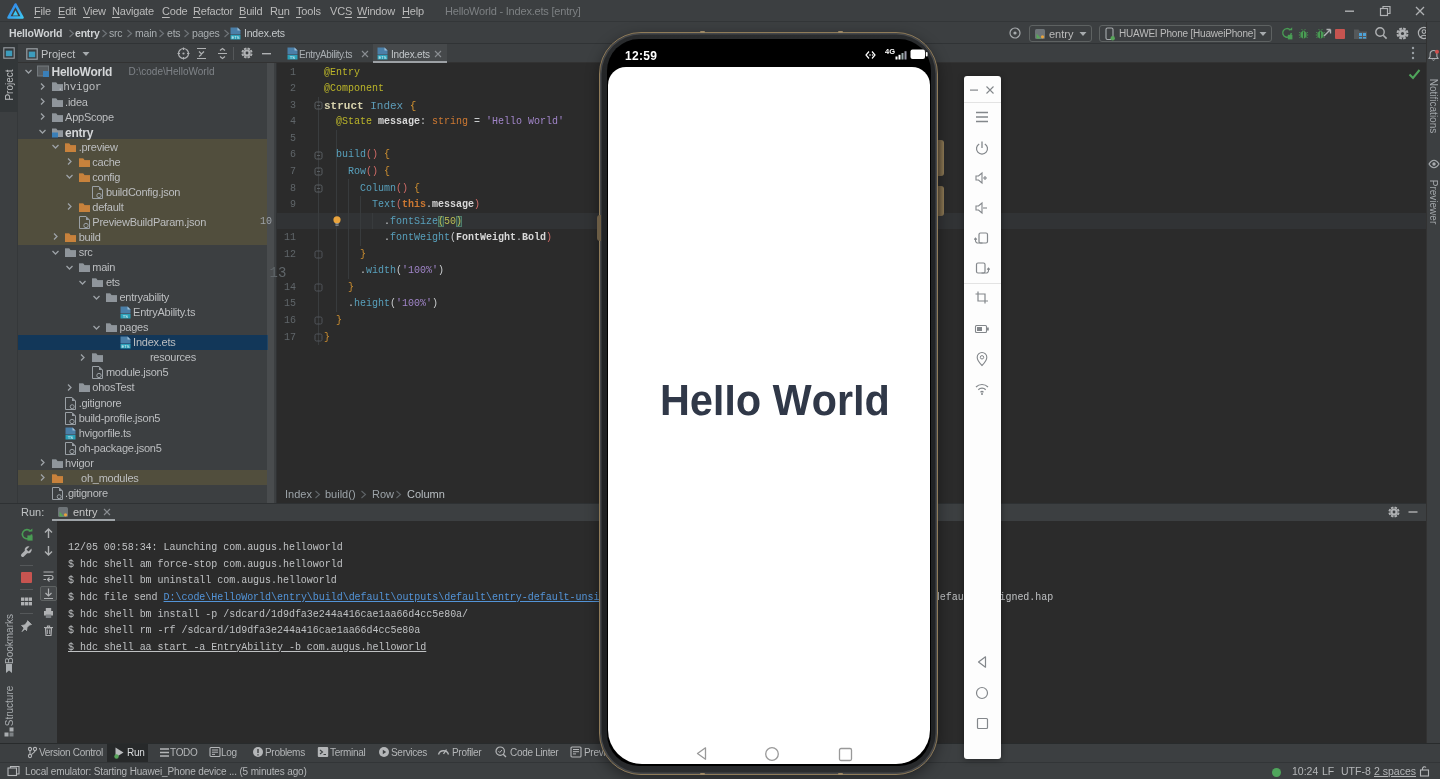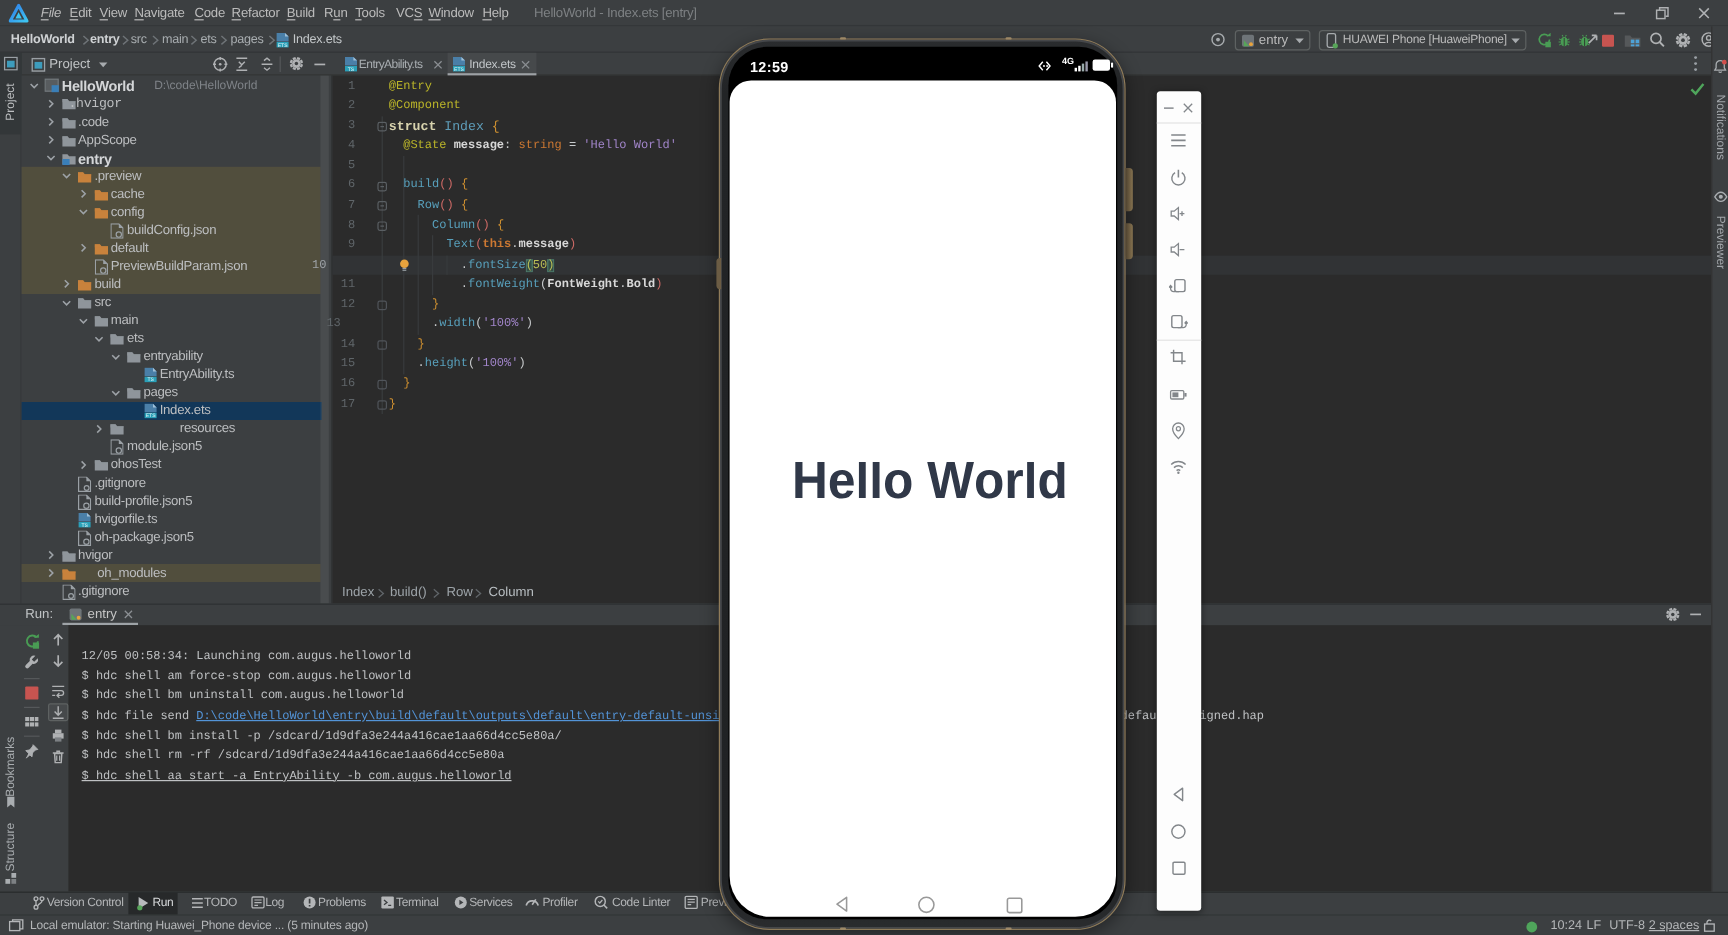--- a/index.html
+++ b/index.html
@@ -16,21 +16,21 @@
 <svg style="position:absolute;left:7px;top:3px;" width="17" height="17" viewBox="0 0 17 17">
       <defs>
         <linearGradient id="lg1" x1="0" y1="0" x2="1" y2="1">
           <stop offset="0" stop-color="#2f7ce8"></stop>
           <stop offset="1" stop-color="#3ec6f2"></stop>
         </linearGradient>
       </defs>
       <path d="M8.5 1.5 L15.5 14.5 H1.5 Z" fill="none" stroke="url(#lg1)" stroke-width="2.6" stroke-linejoin="round"></path>
       <path d="M8.5 7.2 L11.2 12.4 H5.8 Z" fill="#3ec6f2"></path>
     </svg>
-<span class="abs t11" style="left:34px;top:5px;letter-spacing:-0.2px;font-style:italic;"><span class="u">F</span>ile</span>
+<span class="abs t11" style="left:34px;top:5px;letter-spacing:-0.2px;"><span class="u">F</span>ile</span>
 <span class="abs t11" style="left:58px;top:5px;letter-spacing:-0.2px;"><span class="u">E</span>dit</span>
 <span class="abs t11" style="left:83px;top:5px;letter-spacing:-0.2px;"><span class="u">V</span>iew</span>
 <span class="abs t11" style="left:112px;top:5px;letter-spacing:-0.2px;"><span class="u">N</span>avigate</span>
 <span class="abs t11" style="left:162px;top:5px;letter-spacing:-0.2px;"><span class="u">C</span>ode</span>
 <span class="abs t11" style="left:193px;top:5px;letter-spacing:-0.2px;"><span class="u">R</span>efactor</span>
 <span class="abs t11" style="left:239px;top:5px;letter-spacing:-0.2px;"><span class="u">B</span>uild</span>
 <span class="abs t11" style="left:270px;top:5px;letter-spacing:-0.2px;">R<span class="u">u</span>n</span>
 <span class="abs t11" style="left:296px;top:5px;letter-spacing:-0.2px;"><span class="u">T</span>ools</span>
 <span class="abs t11" style="left:330px;top:5px;letter-spacing:-0.2px;">VC<span class="u">S</span></span>
 <span class="abs t11" style="left:357px;top:5px;letter-spacing:-0.2px;"><span class="u">W</span>indow</span>
@@ -254,21 +254,21 @@
       <path d="M1 2.5 h4.2 l1.4 1.8 H12 v1 H1 z" fill="#8f959b" opacity="0.75"></path>
     </svg>
 <span class="abs" style="left:57px;top:80.5px;font-size:11px;font-weight:400;color:#bcbec0;letter-spacing:-0.25px;font-family:Liberation Mono, monospace;">.hvigor</span>
 <svg style="position:absolute;left:37.6px;top:97.0px;" width="9" height="9" viewBox="0 0 9 9">
       <polyline points="3,1.5 6,4.5 3,7.5" fill="none" stroke="#9da2a7" stroke-width="1.3"></polyline>
     </svg>
 <svg style="position:absolute;left:50.6px;top:95.5px;" width="13" height="12" viewBox="0 0 13 12">
       <path d="M1 2.5 h4.2 l1.4 1.8 H12 v6.8 H1 z" fill="#8f959b"></path>
       <path d="M1 2.5 h4.2 l1.4 1.8 H12 v1 H1 z" fill="#8f959b" opacity="0.75"></path>
     </svg>
-<span class="abs" style="left:65.1px;top:95.5px;font-size:11px;font-weight:400;color:#bcbec0;letter-spacing:-0.25px;">.code</span>
+<span class="abs" style="left:65.1px;top:95.5px;font-size:11px;font-weight:400;color:#bcbec0;letter-spacing:-0.25px;">.idea</span>
 <svg style="position:absolute;left:37.6px;top:112.05000000000001px;" width="9" height="9" viewBox="0 0 9 9">
       <polyline points="3,1.5 6,4.5 3,7.5" fill="none" stroke="#9da2a7" stroke-width="1.3"></polyline>
     </svg>
 <svg style="position:absolute;left:50.6px;top:110.55000000000001px;" width="13" height="12" viewBox="0 0 13 12">
       <path d="M1 2.5 h4.2 l1.4 1.8 H12 v6.8 H1 z" fill="#8f959b"></path>
       <path d="M1 2.5 h4.2 l1.4 1.8 H12 v1 H1 z" fill="#8f959b" opacity="0.75"></path>
     </svg>
 <span class="abs" style="left:65.1px;top:110.6px;font-size:11px;font-weight:400;color:#bcbec0;letter-spacing:-0.25px;">AppScope</span>
 <svg style="position:absolute;left:37.6px;top:127.1px;" width="9" height="9" viewBox="0 0 9 9">
       <polyline points="1.5,3 4.5,6 7.5,3" fill="none" stroke="#9da2a7" stroke-width="1.3"></polyline>
@@ -466,21 +466,21 @@
 <div class="abs mono" style="left:260px;top:99.8px;width:36px;text-align:right;font-size:10px;color:#5f6569;">3</div>
 <div class="abs mono" style="left:260px;top:116.4px;width:36px;text-align:right;font-size:10px;color:#5f6569;">4</div>
 <div class="abs mono" style="left:260px;top:132.9px;width:36px;text-align:right;font-size:10px;color:#5f6569;">5</div>
 <div class="abs mono" style="left:260px;top:149.4px;width:36px;text-align:right;font-size:10px;color:#5f6569;">6</div>
 <div class="abs mono" style="left:260px;top:166.0px;width:36px;text-align:right;font-size:10px;color:#5f6569;">7</div>
 <div class="abs mono" style="left:260px;top:182.6px;width:36px;text-align:right;font-size:10px;color:#5f6569;">8</div>
 <div class="abs mono" style="left:260px;top:199.1px;width:36px;text-align:right;font-size:10px;color:#5f6569;">9</div>
 <div class="abs mono" style="left:260px;top:215.7px;width:36px;text-align:left;font-size:10px;color:#9da2a6;">10</div>
 <div class="abs mono" style="left:260px;top:232.2px;width:36px;text-align:right;font-size:10px;color:#5f6569;">11</div>
 <div class="abs mono" style="left:260px;top:248.8px;width:36px;text-align:right;font-size:10px;color:#5f6569;">12</div>
-<div class="abs mono" style="left:260px;top:265.3px;width:36px;text-align:center;font-size:10px;color:#5f6569;">13</div>
+<div class="abs mono" style="left:260px;top:265.3px;width:36px;text-align:center;font-size:14px;color:#5f6569;">13</div>
 <div class="abs mono" style="left:260px;top:281.8px;width:36px;text-align:right;font-size:10px;color:#5f6569;">14</div>
 <div class="abs mono" style="left:260px;top:298.4px;width:36px;text-align:right;font-size:10px;color:#5f6569;">15</div>
 <div class="abs mono" style="left:260px;top:314.9px;width:36px;text-align:right;font-size:10px;color:#5f6569;">16</div>
 <div class="abs mono" style="left:260px;top:331.5px;width:36px;text-align:right;font-size:10px;color:#5f6569;">17</div>
 <svg style="position:absolute;left:314px;top:101.1px;" width="9" height="9" viewBox="0 0 9 9">
       <rect x="1" y="1" width="7" height="7" rx="1.5" fill="none" stroke="#5a5f63" stroke-width="1"></rect>
       <path d="M3 4.5 H6" stroke="#5a5f63" stroke-width="1"></path>
     </svg>
 <svg style="position:absolute;left:314px;top:150.75px;" width="9" height="9" viewBox="0 0 9 9">
       <rect x="1" y="1" width="7" height="7" rx="1.5" fill="none" stroke="#5a5f63" stroke-width="1"></rect>

